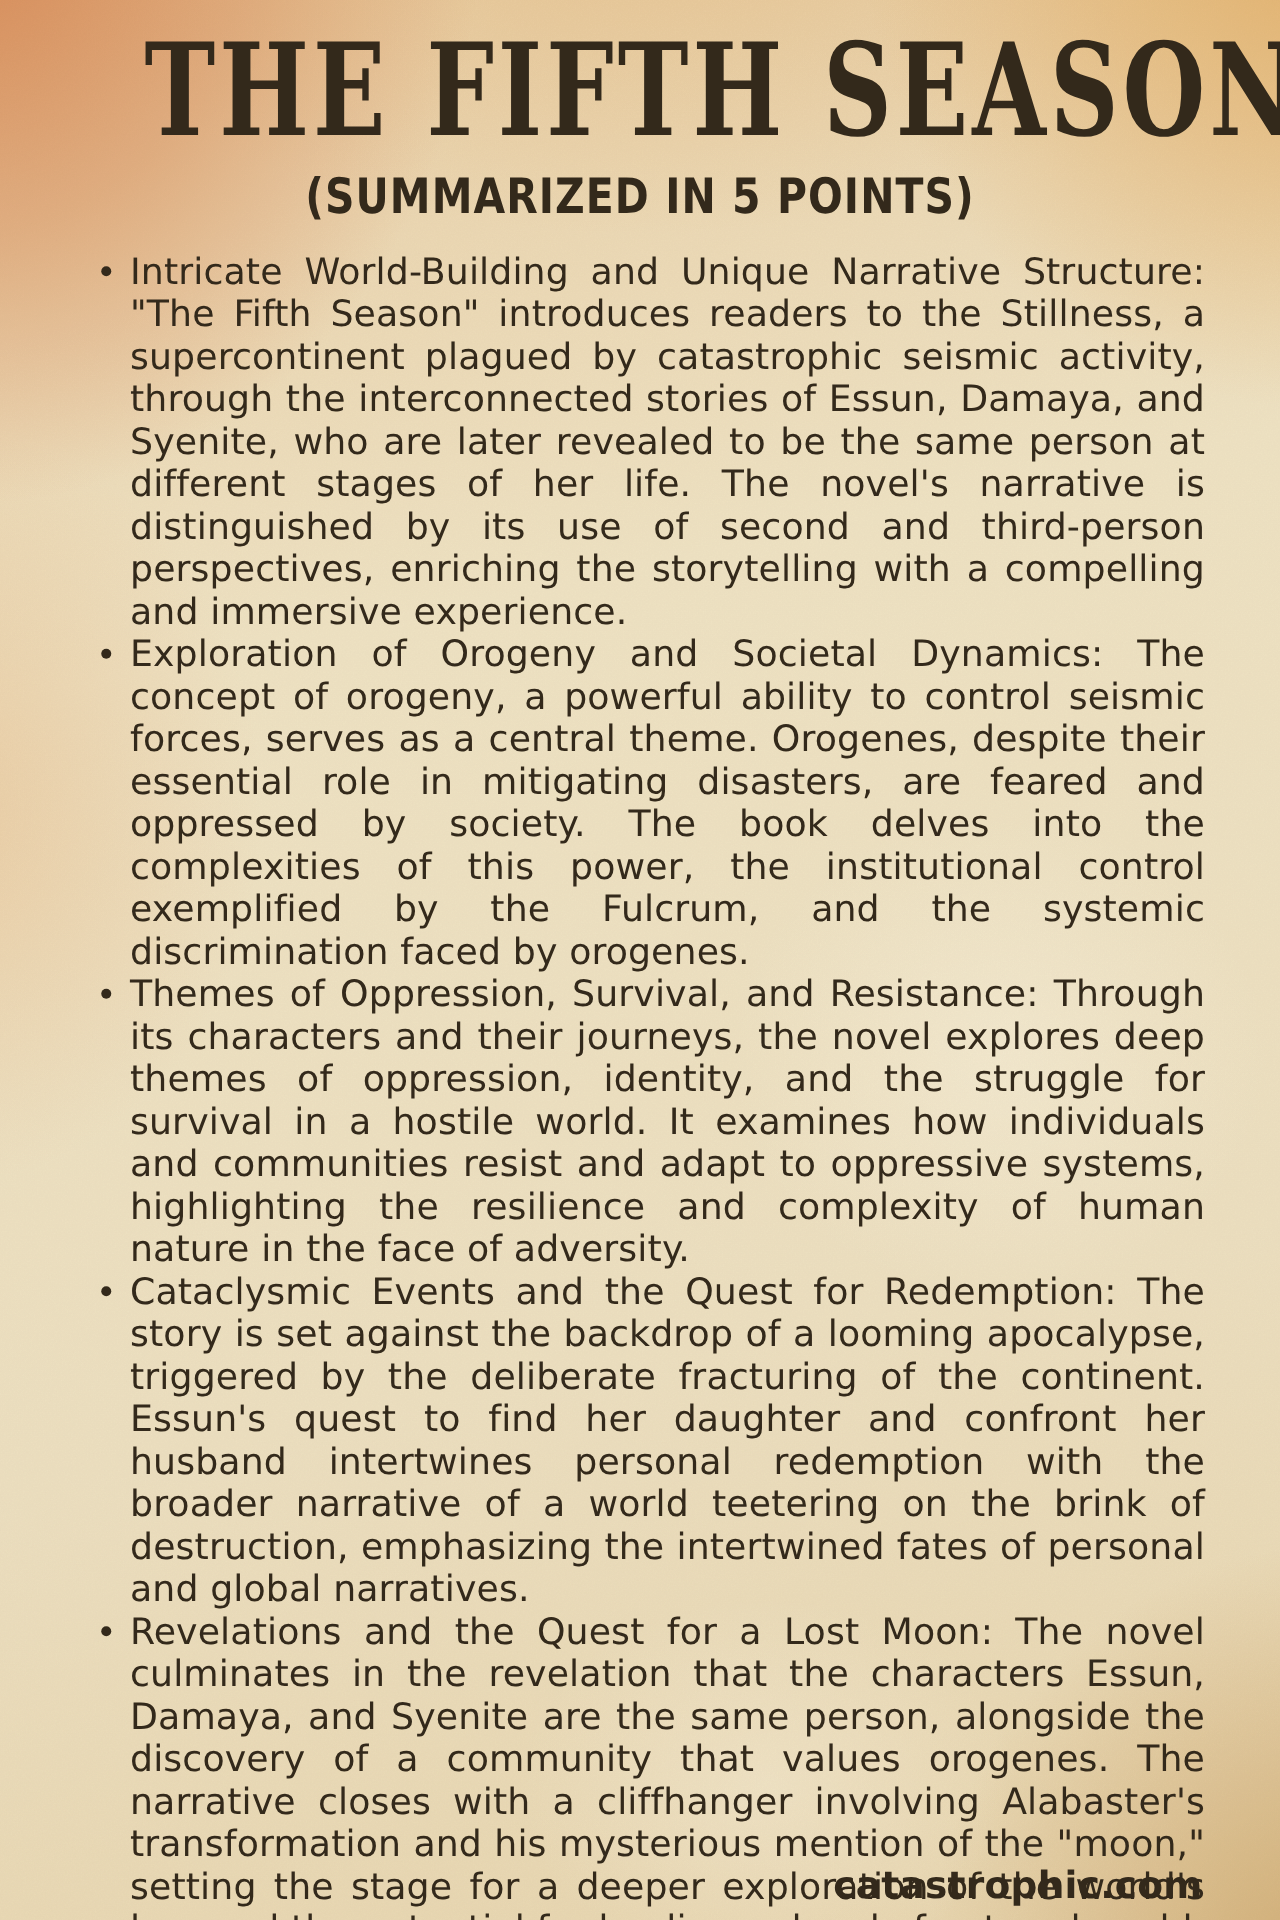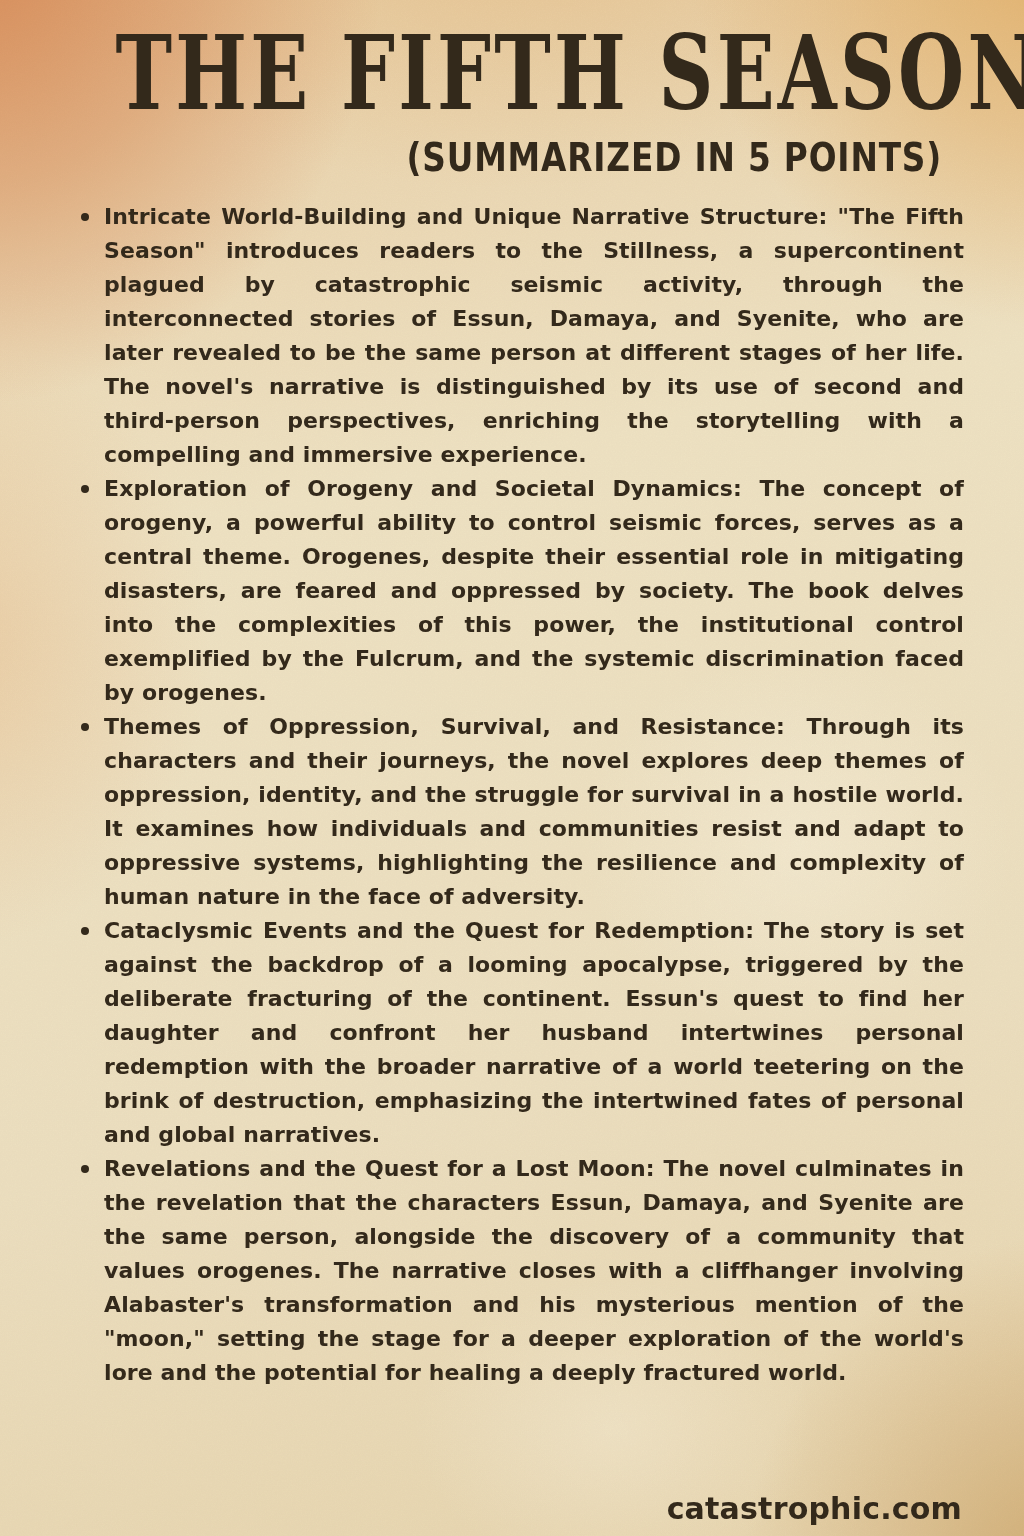--- a/index.html
+++ b/index.html
@@ -22,21 +22,21 @@
       radial-gradient(ellipse 28% 14% at 60% 93%, rgba(247,239,219,0.40) 0%, rgba(247,239,219,0) 70%),
       linear-gradient(168deg, #e9cfa6 0%, #eee2c3 32%, #ecdfc0 68%, #e7d5ae 100%);
   }
   .grain {
     position: absolute; inset: 0;
     width: 1024px; height: 1536px;
     pointer-events: none;
     opacity: 0.55;
     mix-blend-mode: multiply;
   }
-  header { position: relative; text-align: right; padding-top: 26px; }
+  header { position: relative; text-align: center; padding-top: 26px; }
   .title {
     margin: 0;
     font-family: "DejaVu Serif", "Liberation Serif", serif;
     font-weight: bold;
     font-size: 95px;
     line-height: 1.02;
     letter-spacing: 4px;
     white-space: nowrap;
     display: inline-block;
     transform: scale(0.80, 1.08);
@@ -50,22 +50,22 @@
     white-space: nowrap;
     display: block;
     transform: scaleX(0.84);
     transform-origin: 50% 50%;
   }
   main { position: relative; padding: 20px 60px 0 80px; }
   ul.points { margin: 0; padding: 0; list-style: none; }
   ul.points li {
     position: relative;
     padding-left: 24px;
-    font-weight: bold;
-    font-size: 22px;
+    font-weight: normal;
+    font-size: 29px;
     line-height: 34px;
     text-align: justify;
     text-align-last: left;
     letter-spacing: 0.1px;
   }
   ul.points li::before {
     content: "";
     position: absolute;
     left: 1px; top: 13px;
     width: 8px; height: 8px;

